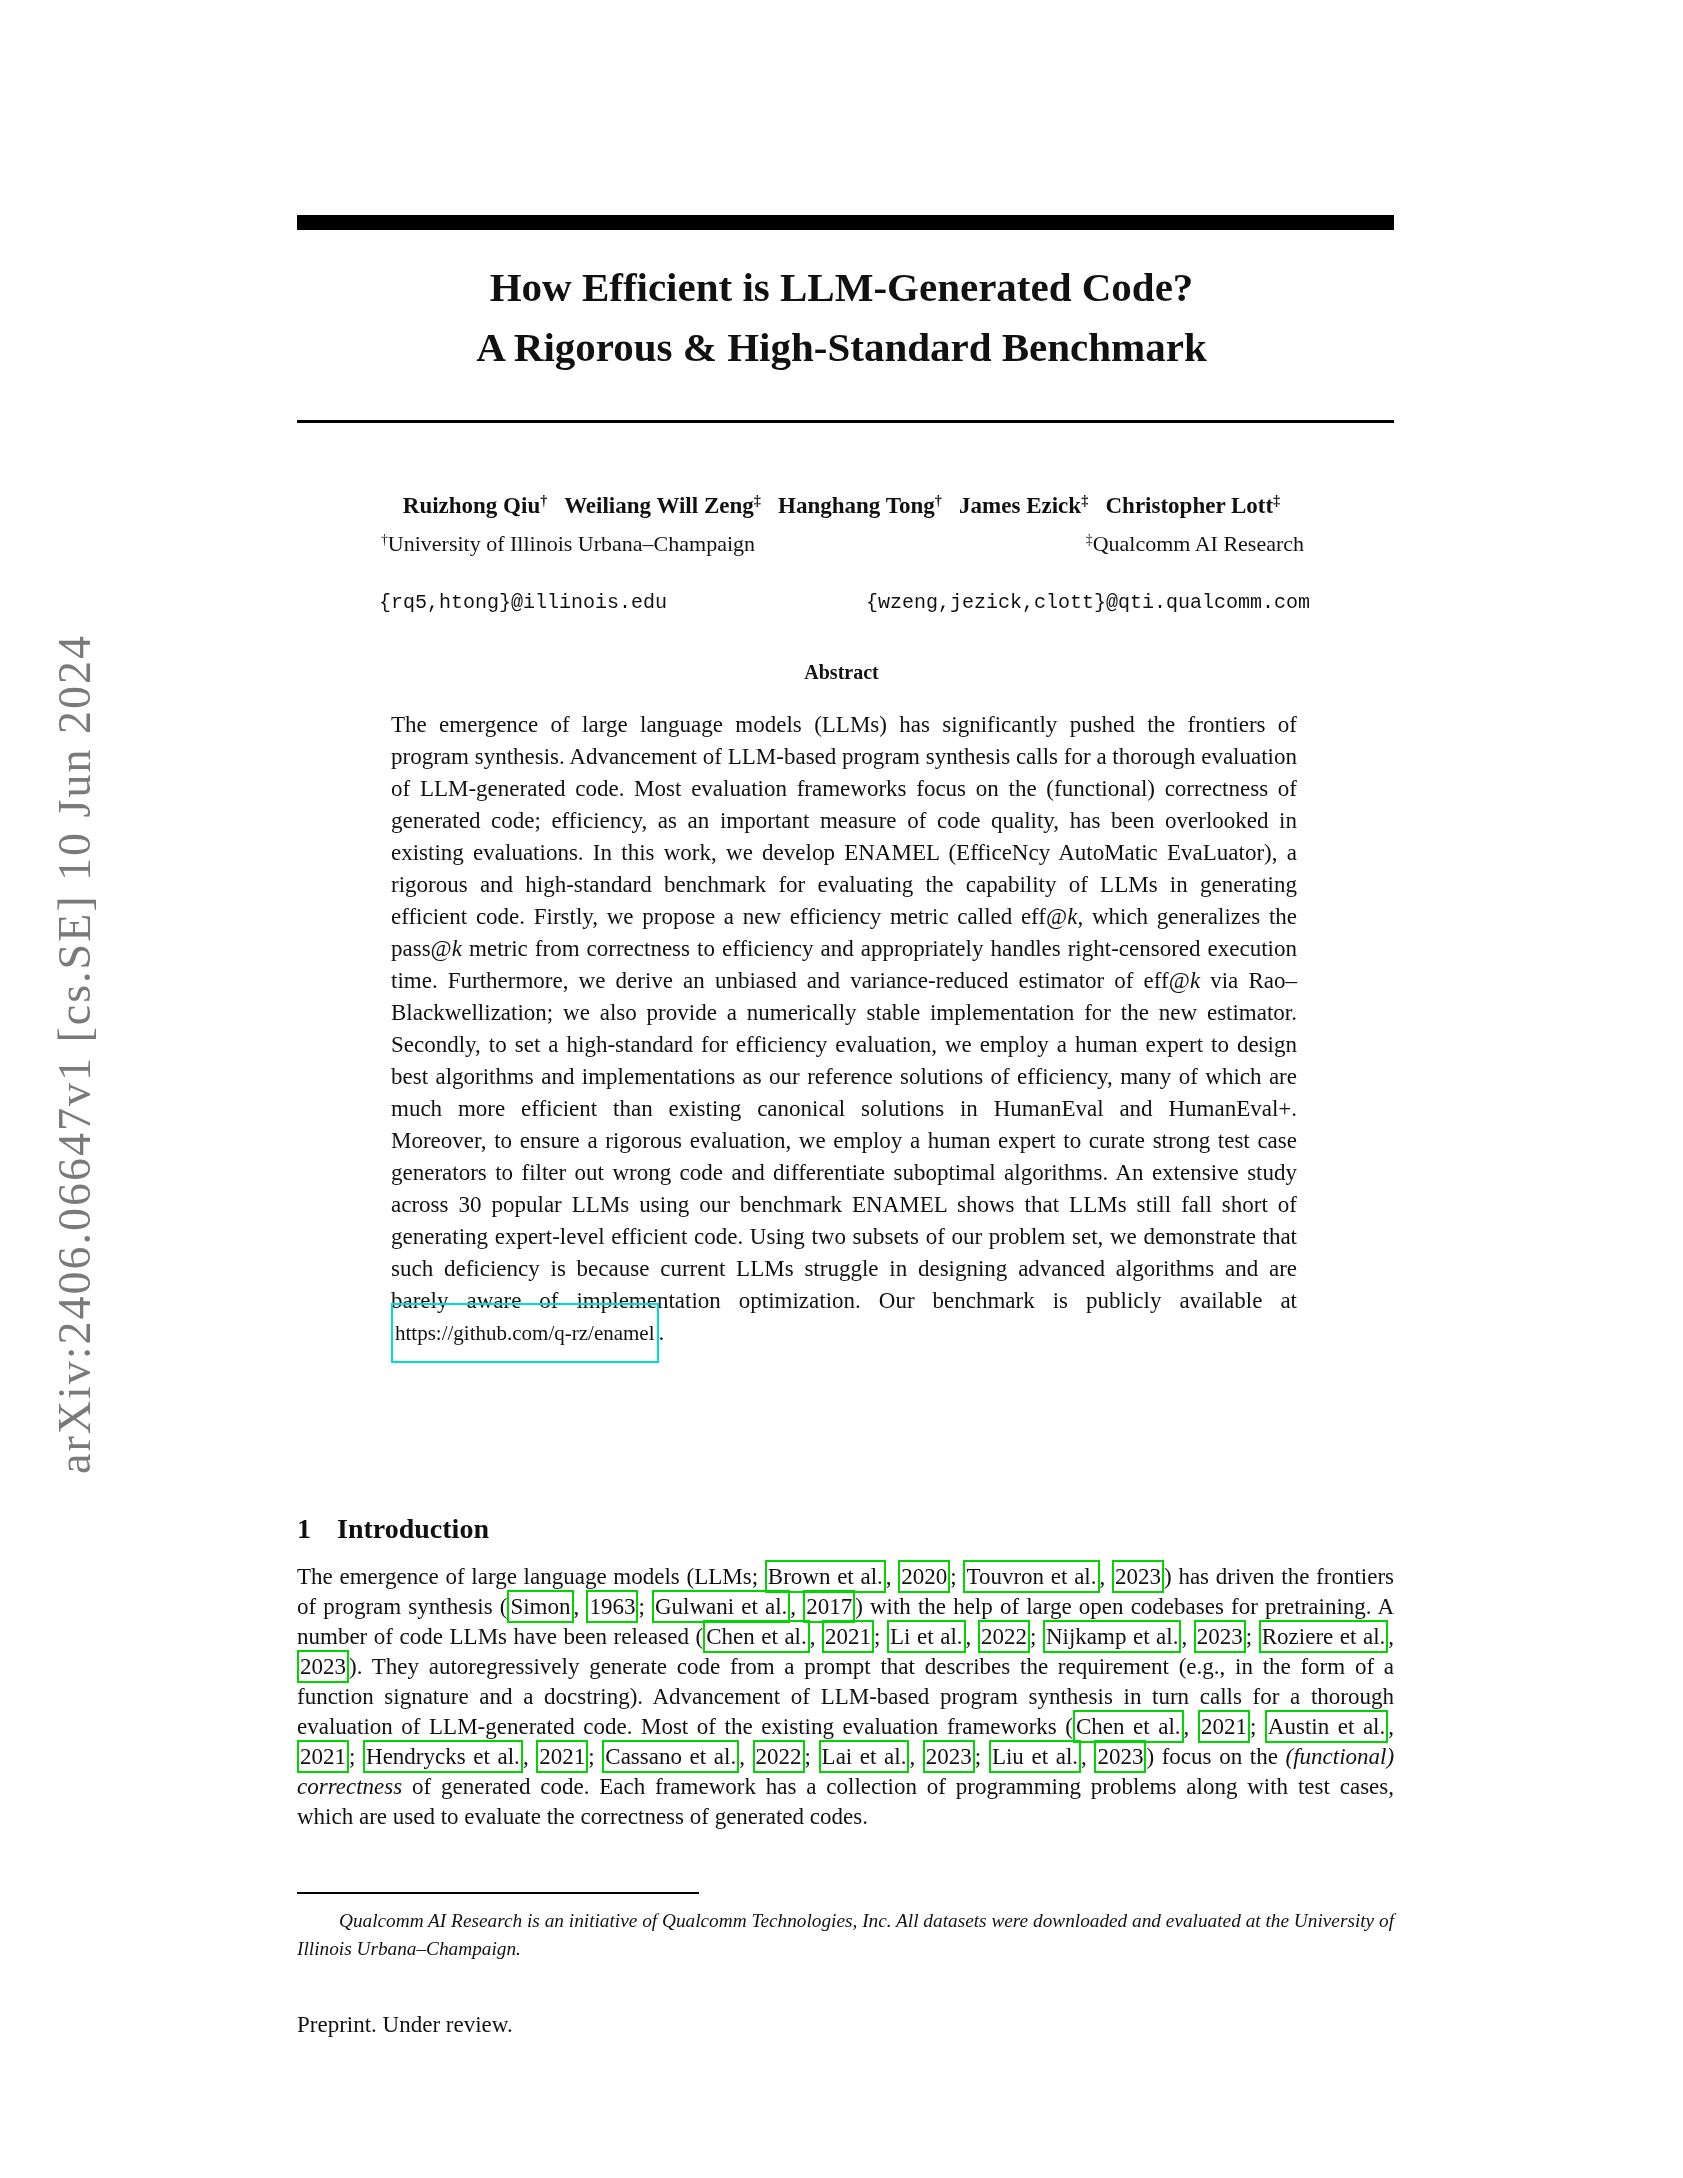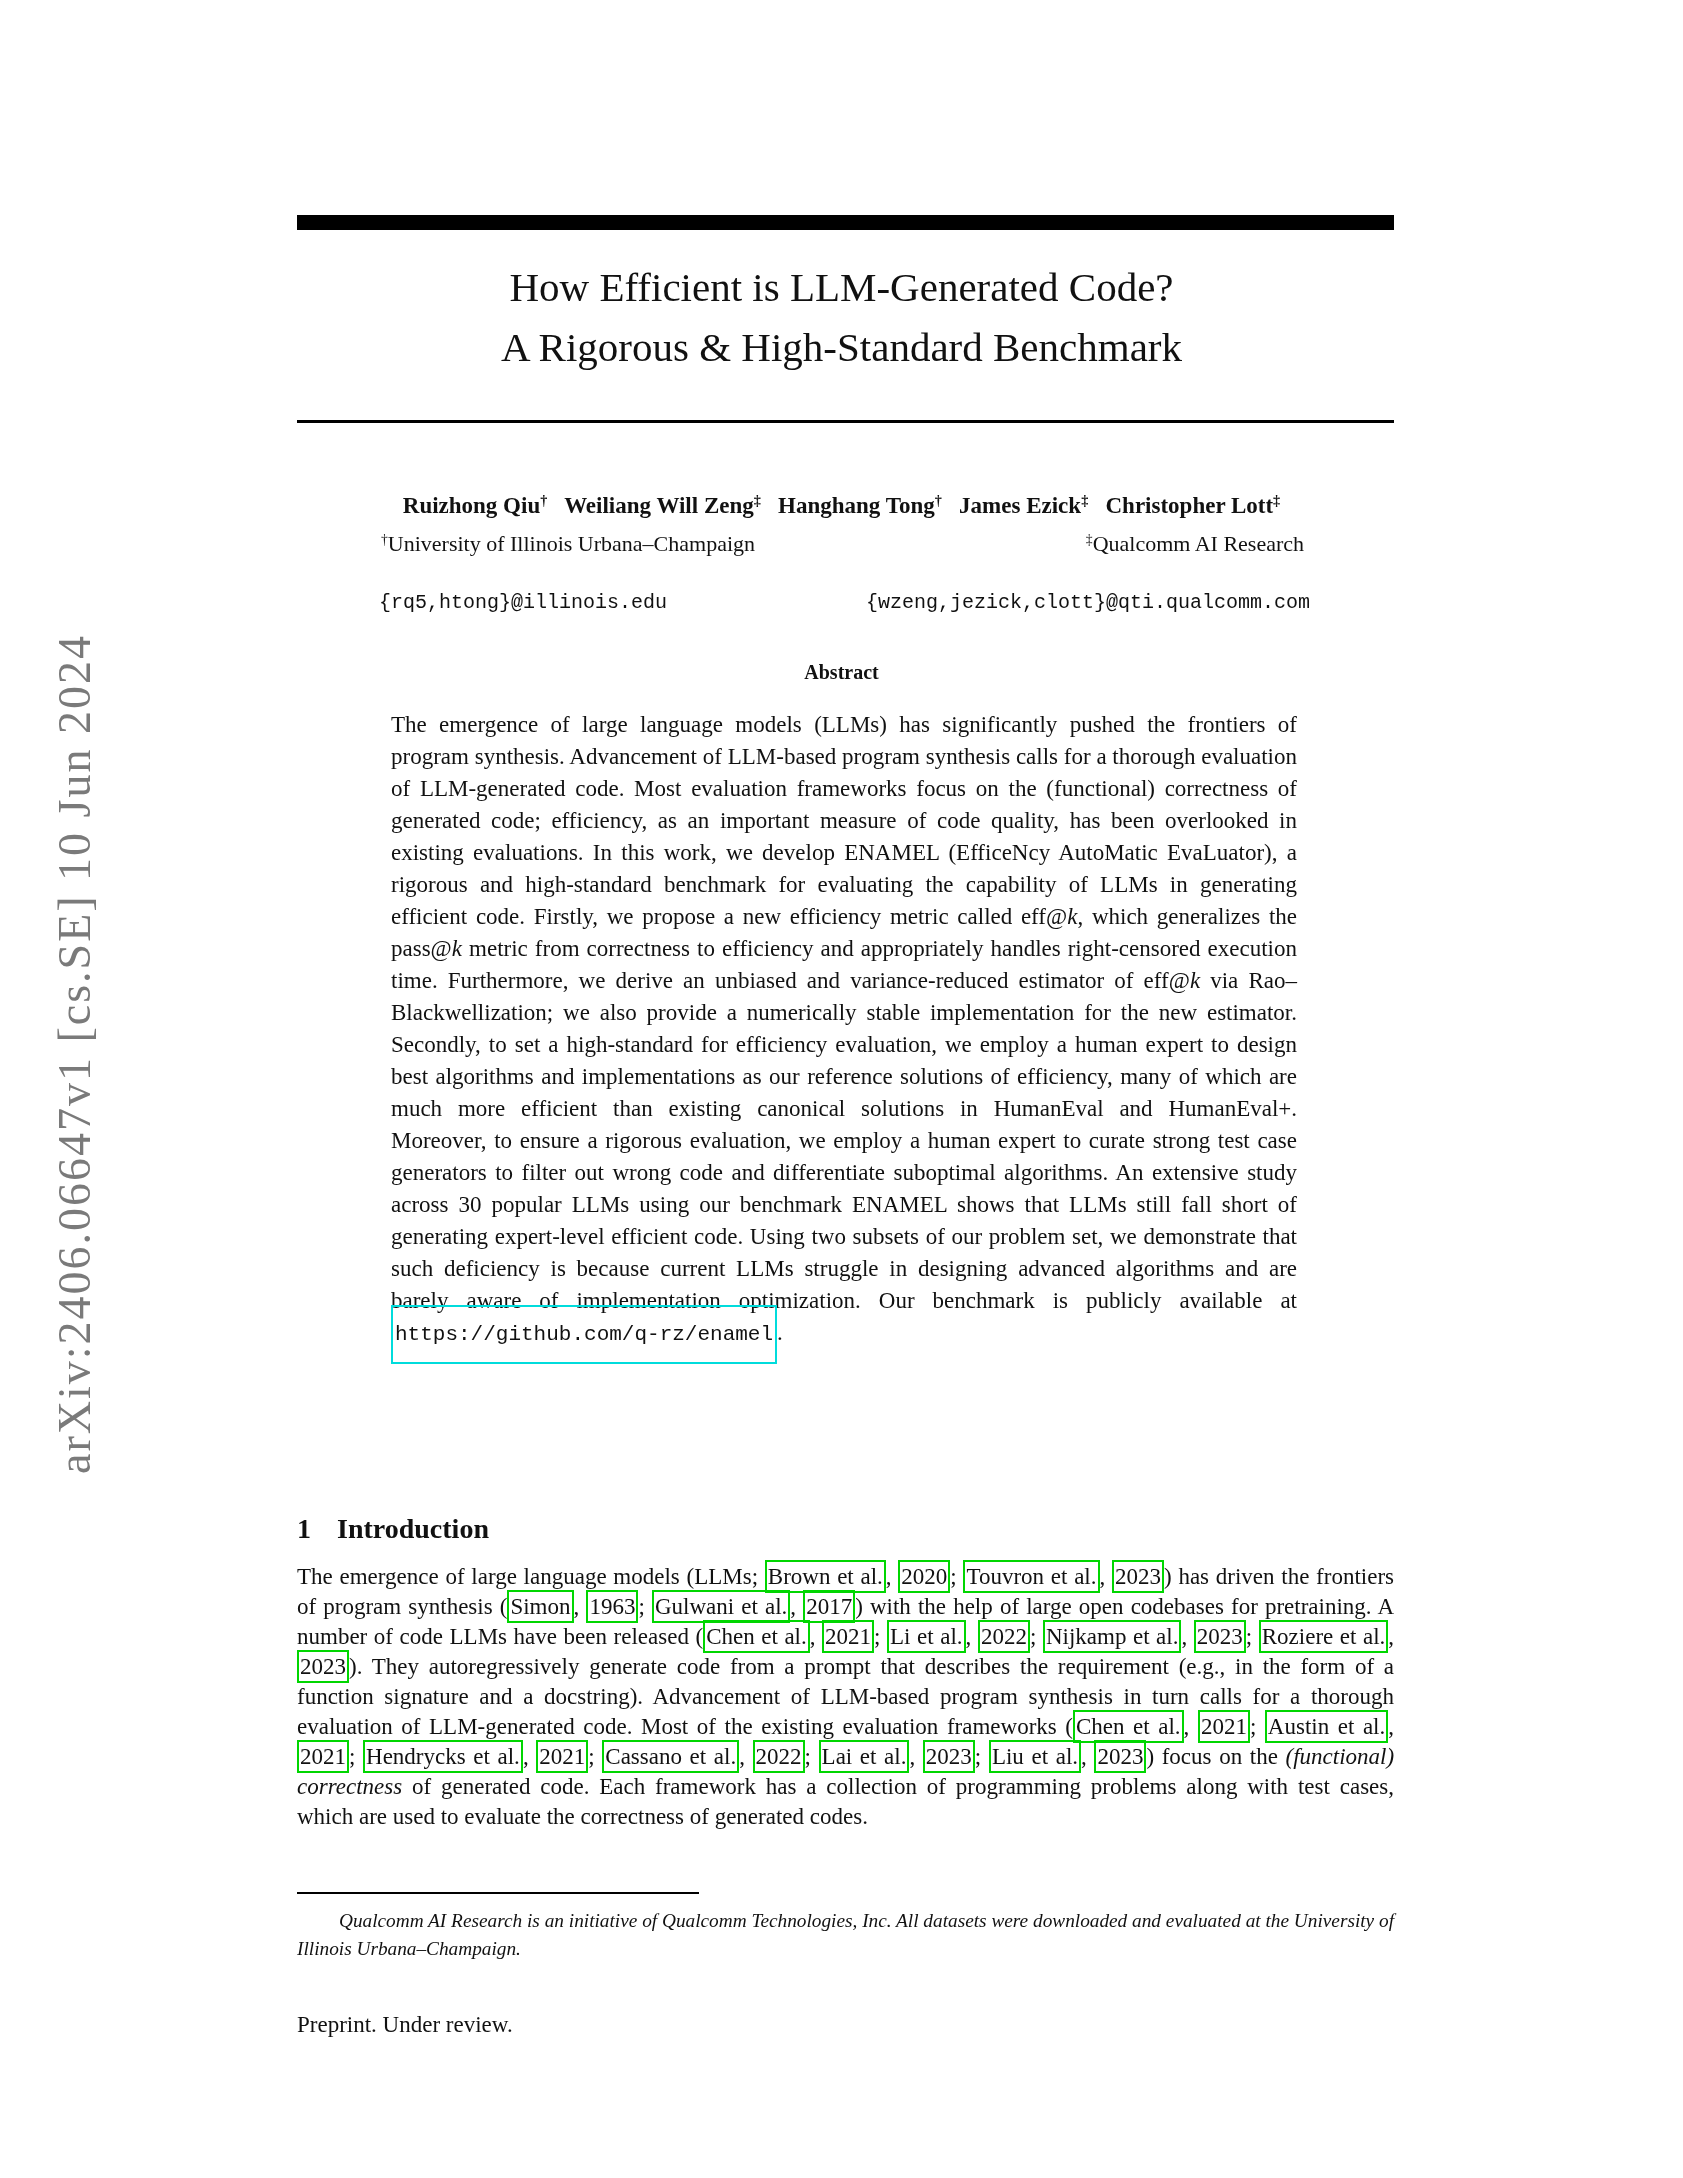--- a/index.html
+++ b/index.html
@@ -20,21 +20,21 @@
     font-size:46px;
     letter-spacing:2px;
     color:var(--watermark,#7a7a7a);
   }
   
   #rule-top{left:297px;top:215px;width:1097px;height:15px;background:#000;}
   #rule-title{left:297px;top:420px;width:1097px;height:3px;background:#000;}
   #rule-footnote{left:297px;top:1892px;width:402px;height:2px;background:#000;}
   
   #title{left:0;top:257px;width:1683px;text-align:center;
-    font-size:41px;font-weight:normal;line-height:60px;}
+    font-size:41px;font-weight:bold;line-height:60px;}
   
   #authors{left:0;top:493px;width:1683px;text-align:center;
     font-size:23px;font-weight:bold;white-space:pre;}
   #affils{left:381px;top:531px;width:923px;display:flex;justify-content:space-between;
     font-size:22px;}
   #emails{left:379px;top:591px;width:931px;display:flex;justify-content:space-between;
     font-family:"Liberation Mono",monospace;font-size:20px;}
   
   #abstract-heading{left:0;top:661px;width:1683px;text-align:center;
     font-size:20px;font-weight:bold;}
@@ -45,21 +45,21 @@
   #section-heading .sec-num{margin-right:26px;}
   #intro-body{left:297px;top:1562px;width:1097px;
     font-size:23px;line-height:30px;text-align:justify;}
   
   #footnote{left:297px;top:1907px;width:1097px;
     font-size:19.3px;line-height:28px;text-align:justify;text-indent:42px;font-style:italic;}
   #footer-note{left:297px;top:2012px;font-size:23px;}
   
   .cite{border:2px solid var(--citation-border,#00d600);padding:2px 1px;}
   .url{border:2px solid var(--url-border,#00dcdc);
-    font-family:Liberation Mono, monospace;font-size:21px;padding:16px 2px;}
+    font-family:Liberation Serif, serif;font-size:21px;padding:16px 2px;}
   .em{font-style:italic;}
   .sup{font-size:62%;position:relative;top:-0.55em;}
 </style>
 </head>
 <body>
 
 <div id="page">
 
   <div id="watermark" class="abs">arXiv:2406.06647v1  [cs.SE]  10 Jun 2024</div>
 

